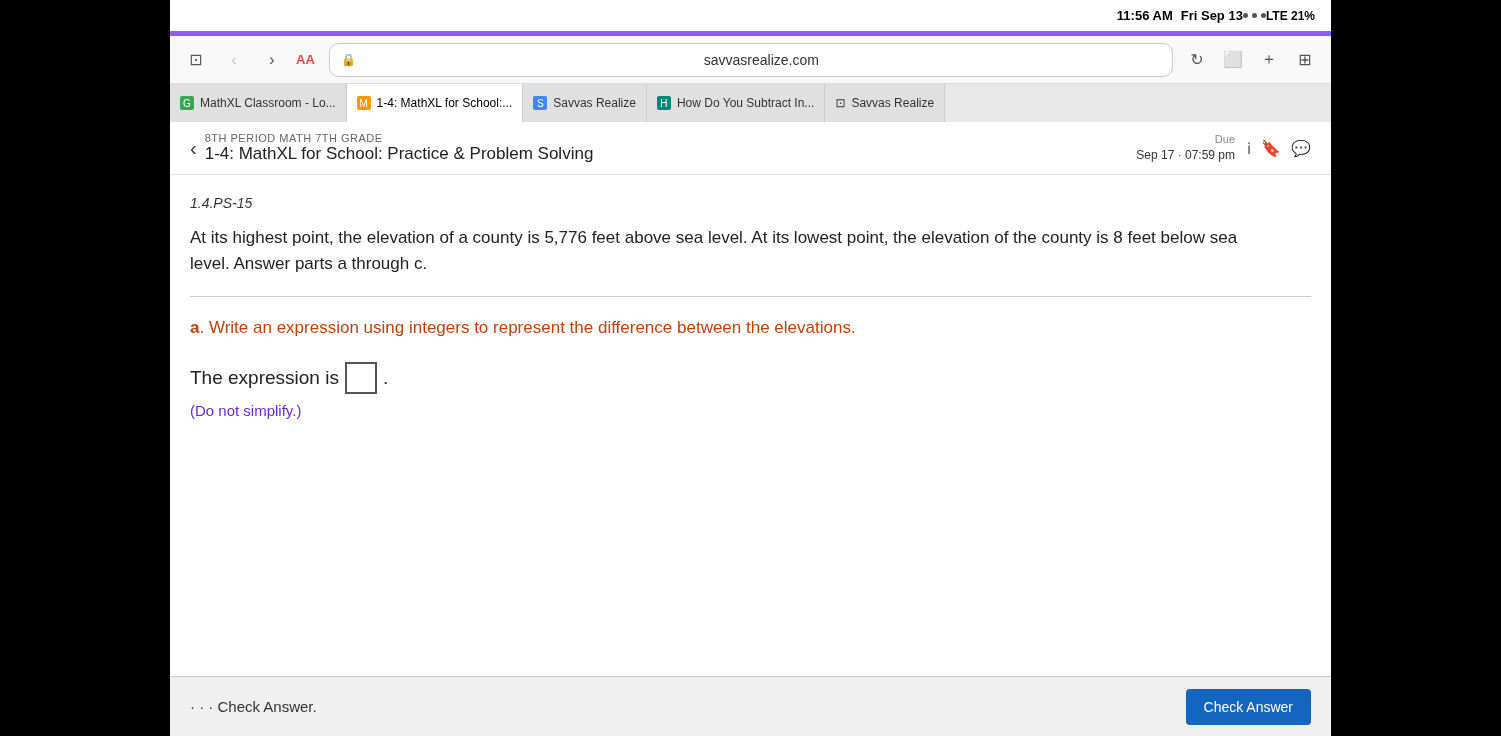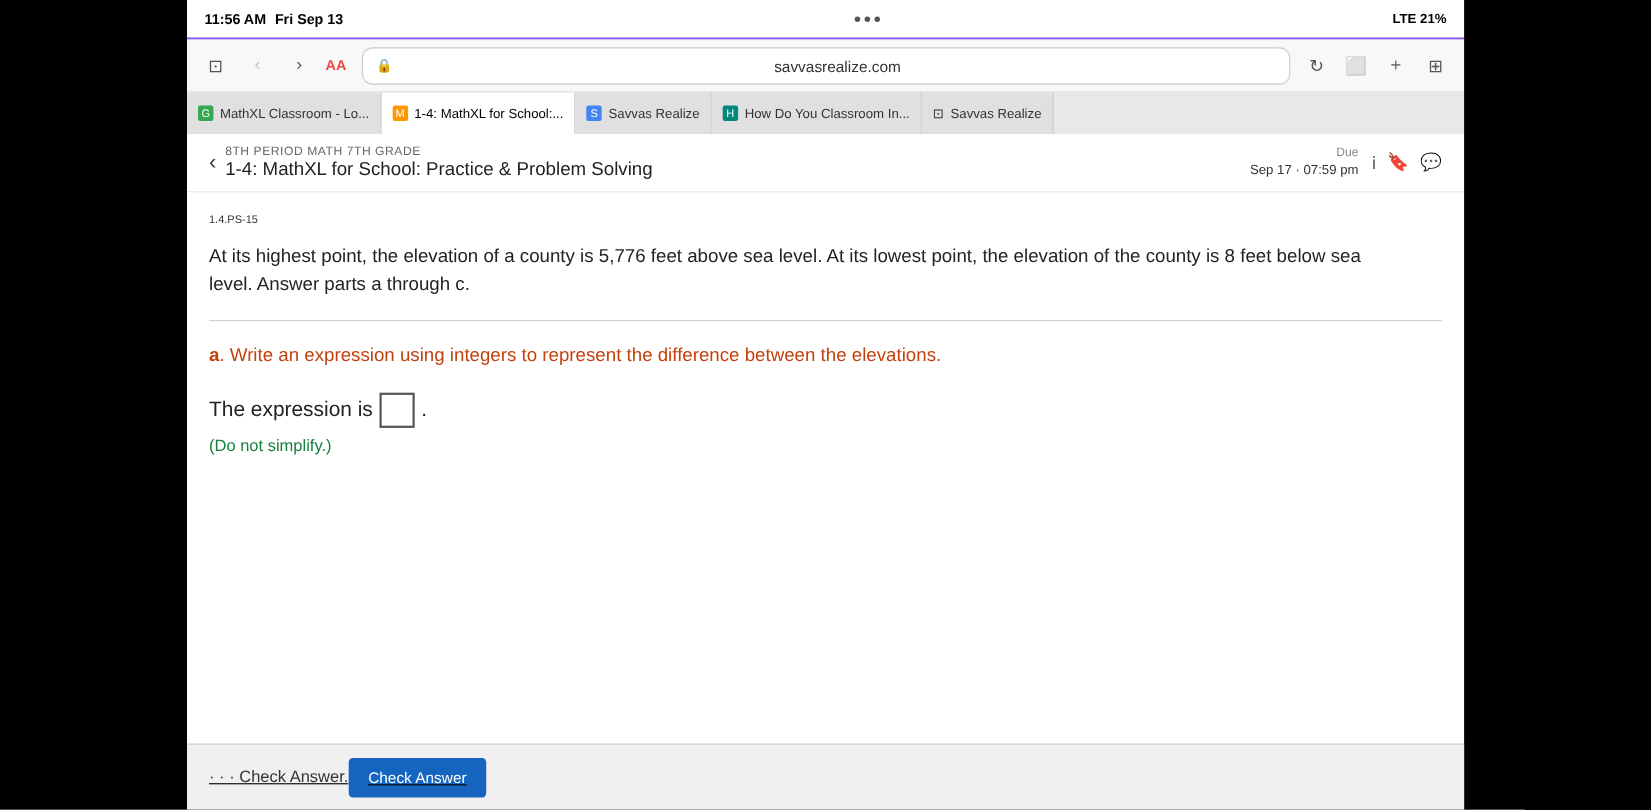--- a/index.html
+++ b/index.html
@@ -30,26 +30,26 @@
       background: #f5f5f5;
       overflow: hidden;
     }
 
     
     .status-bar {
       background: #fff;
       height: 36px;
       display: flex;
       align-items: center;
-      justify-content: space-between;
+      justify-content: flex-end;
       padding: 0 16px;
       font-size: 13px;
       font-weight: 600;
       color: #000;
-      border-bottom: 2px solid #8b5cf6;
+      border-bottom: 5px solid #8b5cf6;
     }
 
     .status-bar-left {
       display: flex;
       align-items: center;
       gap: 8px;
     }
 
     .status-bar-center {
       display: flex;
@@ -286,24 +286,25 @@
       cursor: pointer;
     }
 
     
     .question-content {
       padding: 20px 20px;
       background: #fff;
     }
 
     .question-number {
-      font-size: 10px;
+      font-size: 14px;
       color: #333;
       font-weight: 500;
       margin-bottom: 14px;
+      font-style: italic;
     }
 
     .question-text {
       font-size: 17px;
       color: #222;
       line-height: 1.55;
       margin-bottom: 18px;
       padding-right: 40px;
     }
 
@@ -342,38 +343,37 @@
       vertical-align: middle;
       margin: 0 2px;
     }
 
     .period-text {
       font-size: 19px;
     }
 
     .do-not-simplify {
       font-size: 15px;
-      color: #15803d;
+      color: #6d28d9;
       margin-top: 4px;
     }
 
     
     .bottom-bar {
       position: absolute;
       bottom: 0;
       left: 170px;
       right: 170px;
       height: 60px;
       background: #f0f0f0;
       border-top: 1px solid #ccc;
       display: flex;
       align-items: center;
-      justify-content: flex-start;
+      justify-content: space-between;
       padding: 10px 20px;
-      text-decoration: underline;
     }
 
     .check-answer-label {
       font-size: 15px;
       color: #333;
     }
 
     .check-answer-btn {
       background: #1565c0;
       color: #fff;
@@ -431,21 +431,21 @@
     <div class="browser-tab active">
       <div class="tab-icon orange">M</div>
       <span>1-4: MathXL for School:...</span>
     </div>
     <div class="browser-tab">
       <div class="tab-icon blue">S</div>
       <span>Savvas Realize</span>
     </div>
     <div class="browser-tab">
       <div class="tab-icon teal">H</div>
-      <span>How Do You Classroom In...</span>
+      <span>How Do You Subtract In...</span>
     </div>
     <div class="browser-tab">
       <span>⊡</span>
       <span>Savvas Realize</span>
     </div>
   </div>
 
   <div class="main-content">
 
     <div class="app-header">

